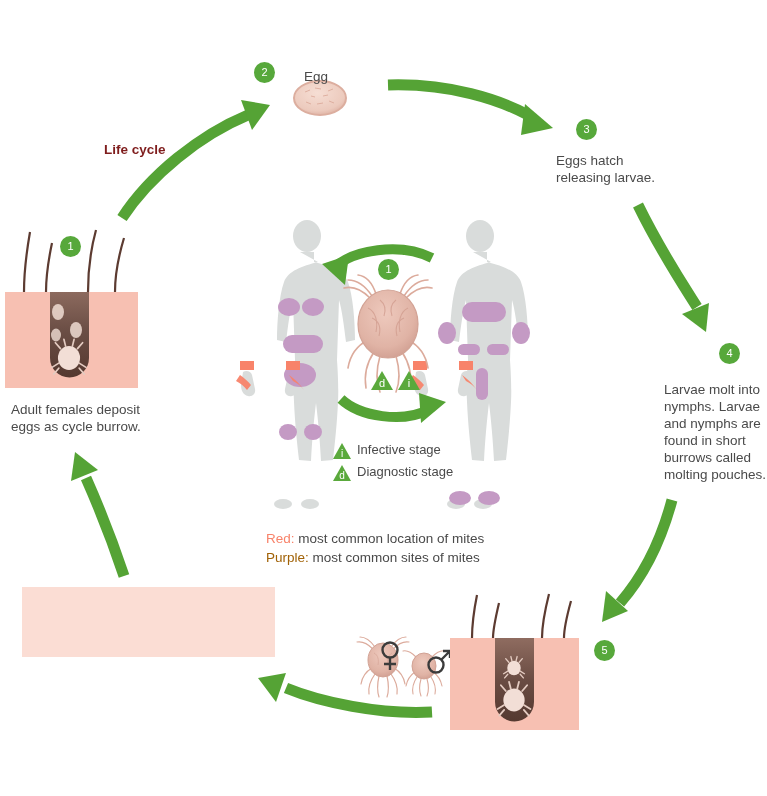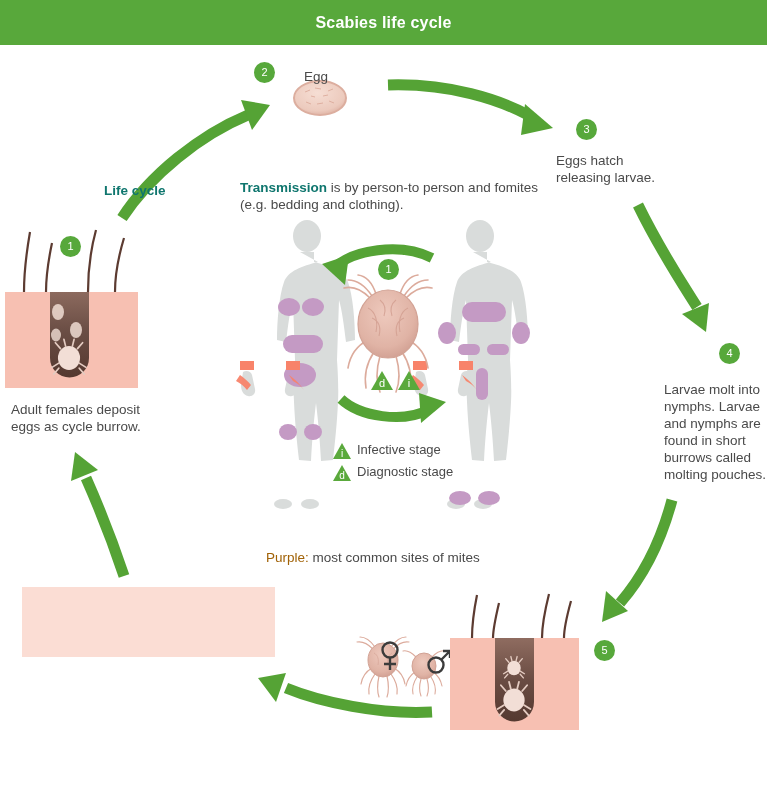--- a/index.html
+++ b/index.html
@@ -55,21 +55,21 @@
     line-height: 21px;
     text-align: center;
     font-weight: normal;
   }
   .svg-layer {
     position: absolute;
     left: 0; top: 0;
     width: 767px; height: 796px;
     pointer-events: none;
   }
-  .label-green { color: #0f766e; font-weight: bold; margin-top: 41px; }
+  .label-green { color: #7f1d1d; font-weight: bold; }
   .label-red   { color: #f8836a; }
   .label-purple{ color: #a16207; }
 
   
   #pinkbox {
     position: absolute;
     left: 22px; top: 587px;
     width: 253px; height: 70px;
     background: #fbddd4;
   }
@@ -88,23 +88,20 @@
     color: #4a4a4a;
     font-size: 13px;
     line-height: 18px;
   }
 </style>
 </head>
 <body>
 
 <div id="page">
 
-  <div id="header">
-    <div id="header-title">Scabies life cycle</div>
-  </div>
 
   <svg class="svg-layer" viewBox="0 0 767 796" xmlns="http://www.w3.org/2000/svg">
     <defs>
       <linearGradient id="burrowGrad" x1="0" y1="0" x2="0" y2="1">
         <stop offset="0%" stop-color="#8c6a5e"></stop>
         <stop offset="45%" stop-color="#6b4e45"></stop>
         <stop offset="100%" stop-color="#54382f"></stop>
       </linearGradient>
       <linearGradient id="burrowGrad2" x1="0" y1="0" x2="0" y2="1">
         <stop offset="0%" stop-color="#8f6c60"></stop>
@@ -385,23 +382,22 @@
 molting pouches.</div>
 
   <div class="badge" style="left:60px; top:236px;">1</div>
   <div class="txt" style="left:11px; top:401px; width:160px;">Adult females deposit
 eggs as cycle burrow.</div>
 
   <div class="badge" style="left:594px; top:640px;">5</div>
 
   <div id="pinkbox"></div>
 
-  <div class="txt" style="left:240px; top:179px; width:300px;"><span class="label-green">Transmission</span><span> is by person-to person and fomites
-(e.g. bedding and clothing).</span></div>
 
   <div class="badge" style="left:378px; top:259px;">1</div>
 
   <div class="legend-row" style="left:357px; top:441px;">Infective stage</div>
   <div class="legend-row" style="left:357px; top:463px;">Diagnostic stage</div>
 
+  <div class="txt" style="left:266px; top:530px;"><span class="label-red">Red:</span><span> most common location of mites</span></div>
   <div class="txt" style="left:266px; top:549px;"><span class="label-purple">Purple:</span><span> most common sites of mites</span></div>
 
 </div>
 
 </body></html>

